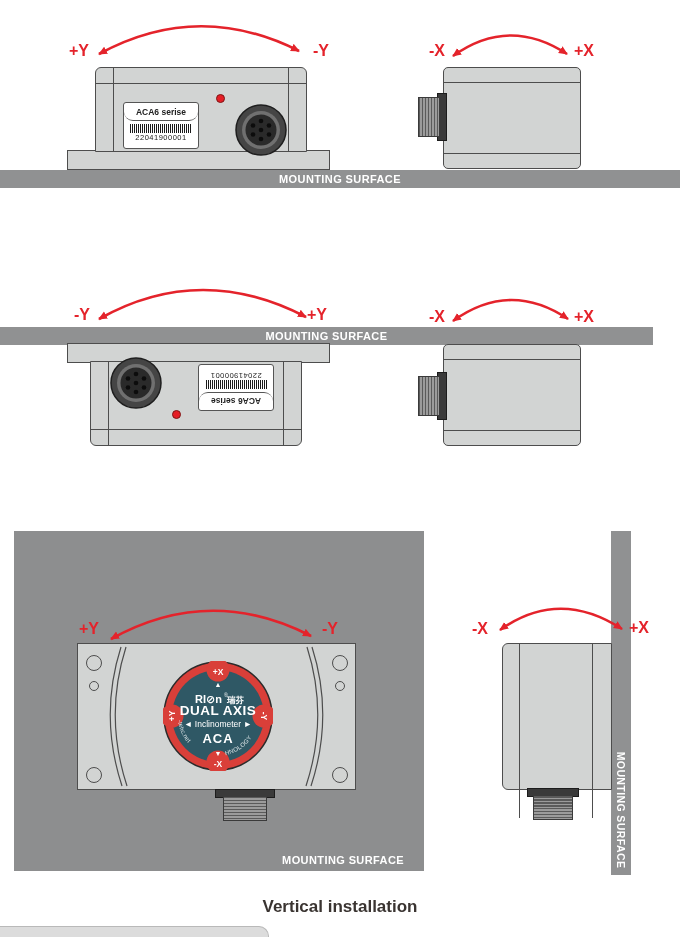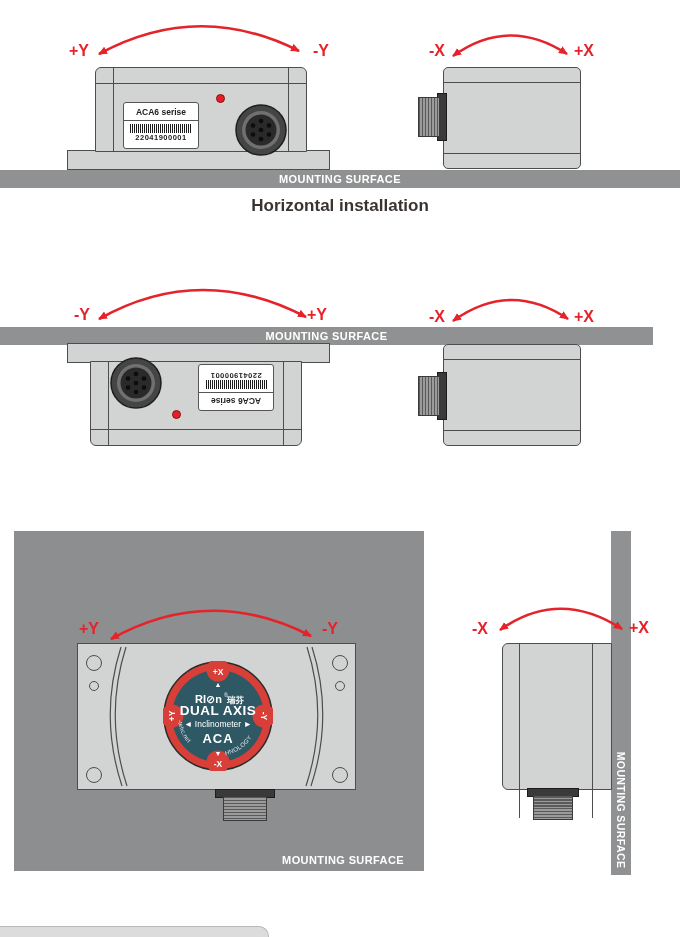--- a/index.html
+++ b/index.html
@@ -23,24 +23,24 @@
   .device-front{width:263px;height:103px;}
   .df-flange{position:absolute;left:0;top:83px;width:261px;height:18px;background:#d2d4d3;border:1.5px solid #4d4d4d;}
   .df-body{position:absolute;left:28px;top:0;width:210px;height:83px;background:#d2d4d3;
            border:1.5px solid #4d4d4d;border-radius:6px 6px 0 0;}
   .df-topline{position:absolute;left:0;top:15px;width:100%;border-bottom:1.2px solid #4d4d4d;}
   .df-colL{position:absolute;left:17px;top:0;height:100%;border-left:1.2px solid #4d4d4d;}
   .df-colR{position:absolute;right:17px;top:0;height:100%;border-right:1.2px solid #4d4d4d;}
   .df-label{position:absolute;left:27px;top:34px;width:74px;height:45px;background:#ffffff;
             border:1px solid #555;border-radius:3px;overflow:hidden;}
   .df-model{height:17px;border-bottom:1px solid #555;text-align:center;font-size:8.5px;font-weight:bold;
-            color:#222;line-height:18px;}
+            color:#222;line-height:18px;border-radius:9px;}
   .df-barcode{margin:3px 6px 0 6px;height:9px;
       background:repeating-linear-gradient(90deg,#1a1a1a 0 1px,transparent 1px 2px,#1a1a1a 2px 2.6px,transparent 2.6px 4px);}
-  .df-serial{text-align:center;font-size:7.5px;font-weight:bold;color:#222;letter-spacing:.5px;}
+  .df-serial{text-align:center;font-size:7.5px;font-weight:normal;color:#222;letter-spacing:.5px;}
   .df-led{position:absolute;left:120px;top:26px;width:7px;height:7px;border-radius:50%;
           background:#e51e25;border:1px solid #7e1616;}
 
   
   .device-side{width:164px;height:103px;}
   .ds-body{position:absolute;left:25px;top:0;width:136px;height:100px;background:#d2d4d3;
            border:1.5px solid #4d4d4d;border-radius:5px;}
   .ds-topline{position:absolute;left:0;top:14px;width:100%;border-bottom:1.2px solid #4d4d4d;}
   .ds-botline{position:absolute;left:0;top:85px;width:100%;border-bottom:1.2px solid #4d4d4d;}
   .conn-base{background:#3a3a3a;border:1px solid #1c1c1c;}
@@ -108,21 +108,20 @@
     </div>
     <div class="abs conn-base" style="left:19px;top:26px;width:8px;height:46px;"></div>
     <div class="abs conn-stem-h" style="left:0;top:30px;width:20px;height:38px;"></div>
   </div>
 
   <div class="abs axis" style="left:79px;top:51px;">+Y</div>
   <div class="abs axis" style="left:321px;top:51px;">-Y</div>
   <div class="abs axis" style="left:437px;top:51px;">-X</div>
   <div class="abs axis" style="left:584px;top:51px;">+X</div>
 
-  <div class="abs caption" style="left:0;top:196px;">Horizontal installation</div>
 
   <div class="abs bar" style="left:0;top:327px;width:653px;height:18px;">
     <span class="bar-text">MOUNTING SURFACE</span>
   </div>
 
   <div class="abs device-front" style="left:67px;top:343px;transform:rotate(180deg);">
     <div class="df-flange"></div>
     <div class="df-body">
       <div class="df-topline"></div>
       <div class="df-colL"></div>
@@ -233,20 +232,21 @@
     </div>
     <div class="abs conn-base" style="left:25px;top:145px;width:50px;height:7px;"></div>
     <div class="abs conn-stem-v" style="left:31px;top:152px;width:38px;height:23px;"></div>
   </div>
 
   <div class="abs axis" style="left:89px;top:629px;">+Y</div>
   <div class="abs axis" style="left:330px;top:629px;">-Y</div>
   <div class="abs axis" style="left:480px;top:629px;">-X</div>
   <div class="abs axis" style="left:639px;top:628px;">+X</div>
 
+  <div class="abs caption" style="left:0;top:897px;">Vertical installation</div>
 
   <div class="abs tab-bottom-cut" style="left:0;top:926px;width:268px;height:11px;"></div>
 
   <svg class="abs" style="left:0;top:0;pointer-events:none;" width="680" height="937" viewBox="0 0 680 937">
     <defs>
       <marker id="arw" markerWidth="10" markerHeight="9" refX="8" refY="4" orient="auto-start-reverse" markerUnits="userSpaceOnUse">
         <path d="M0,0 L9,4 L0,8 Z" fill="#e4232b"></path>
       </marker>
     </defs>
     <g fill="none" stroke="#e4232b" stroke-width="2.6" marker-start="url(#arw)" marker-end="url(#arw)">

